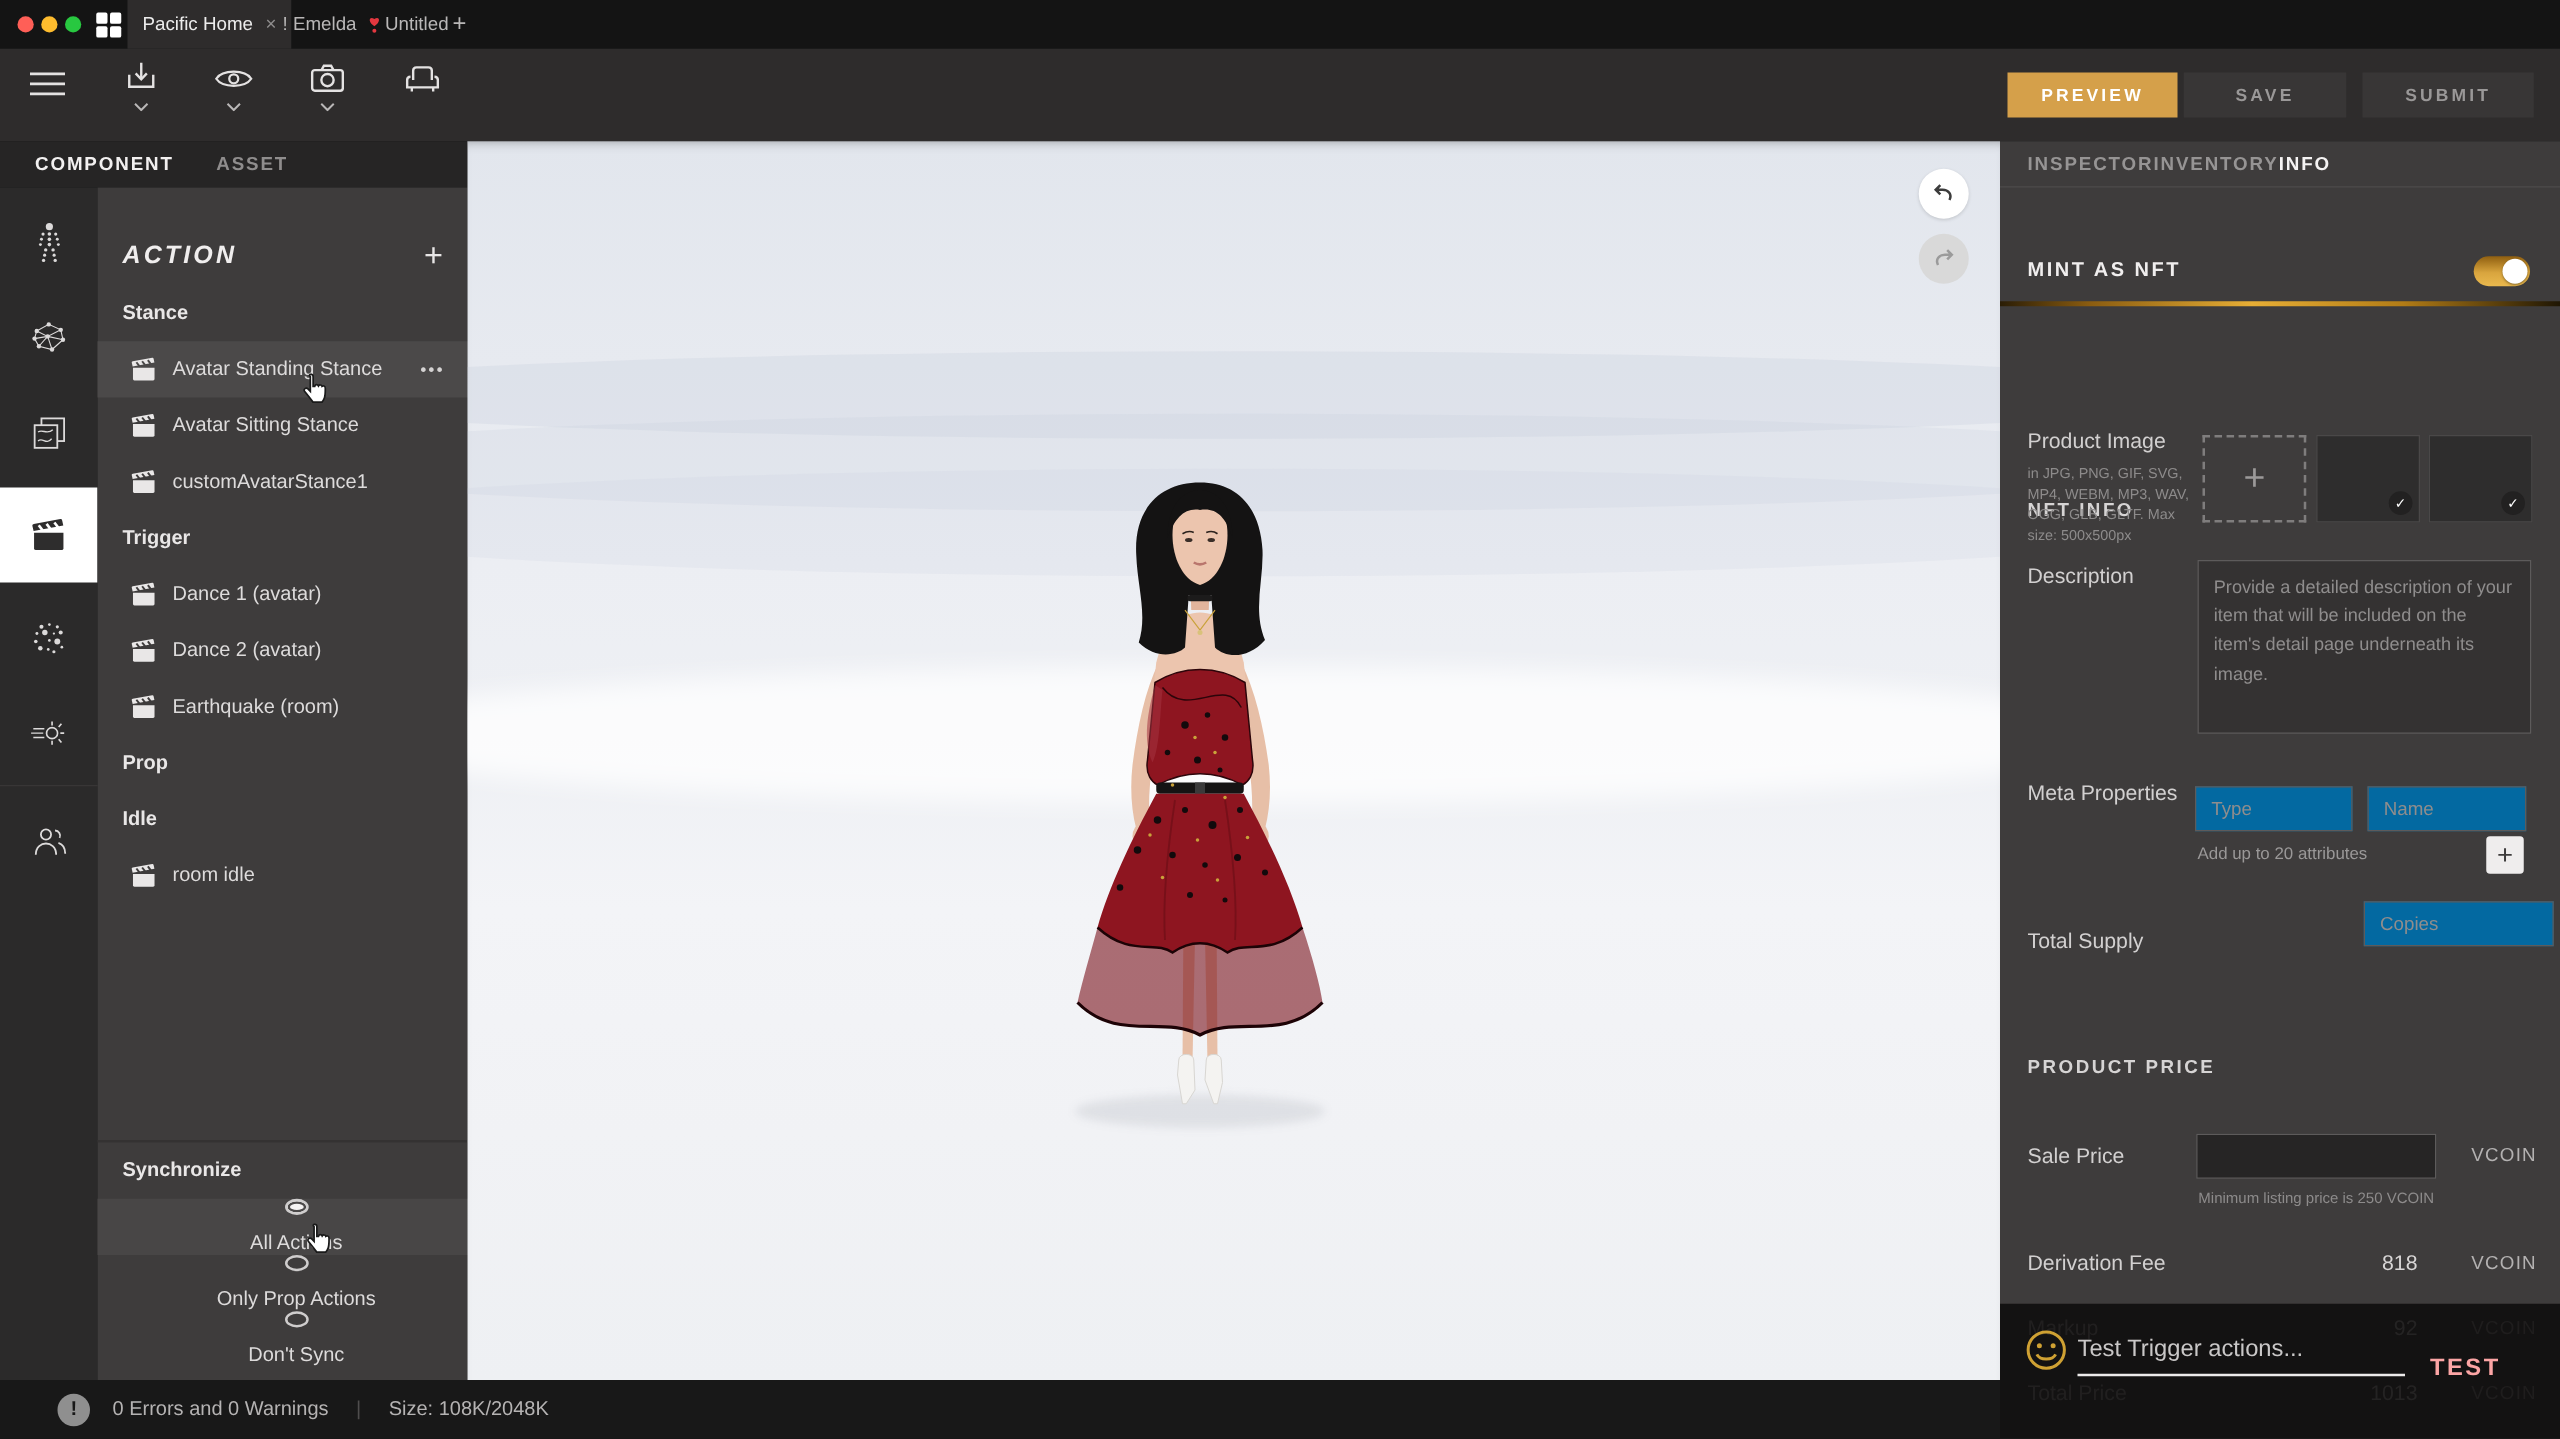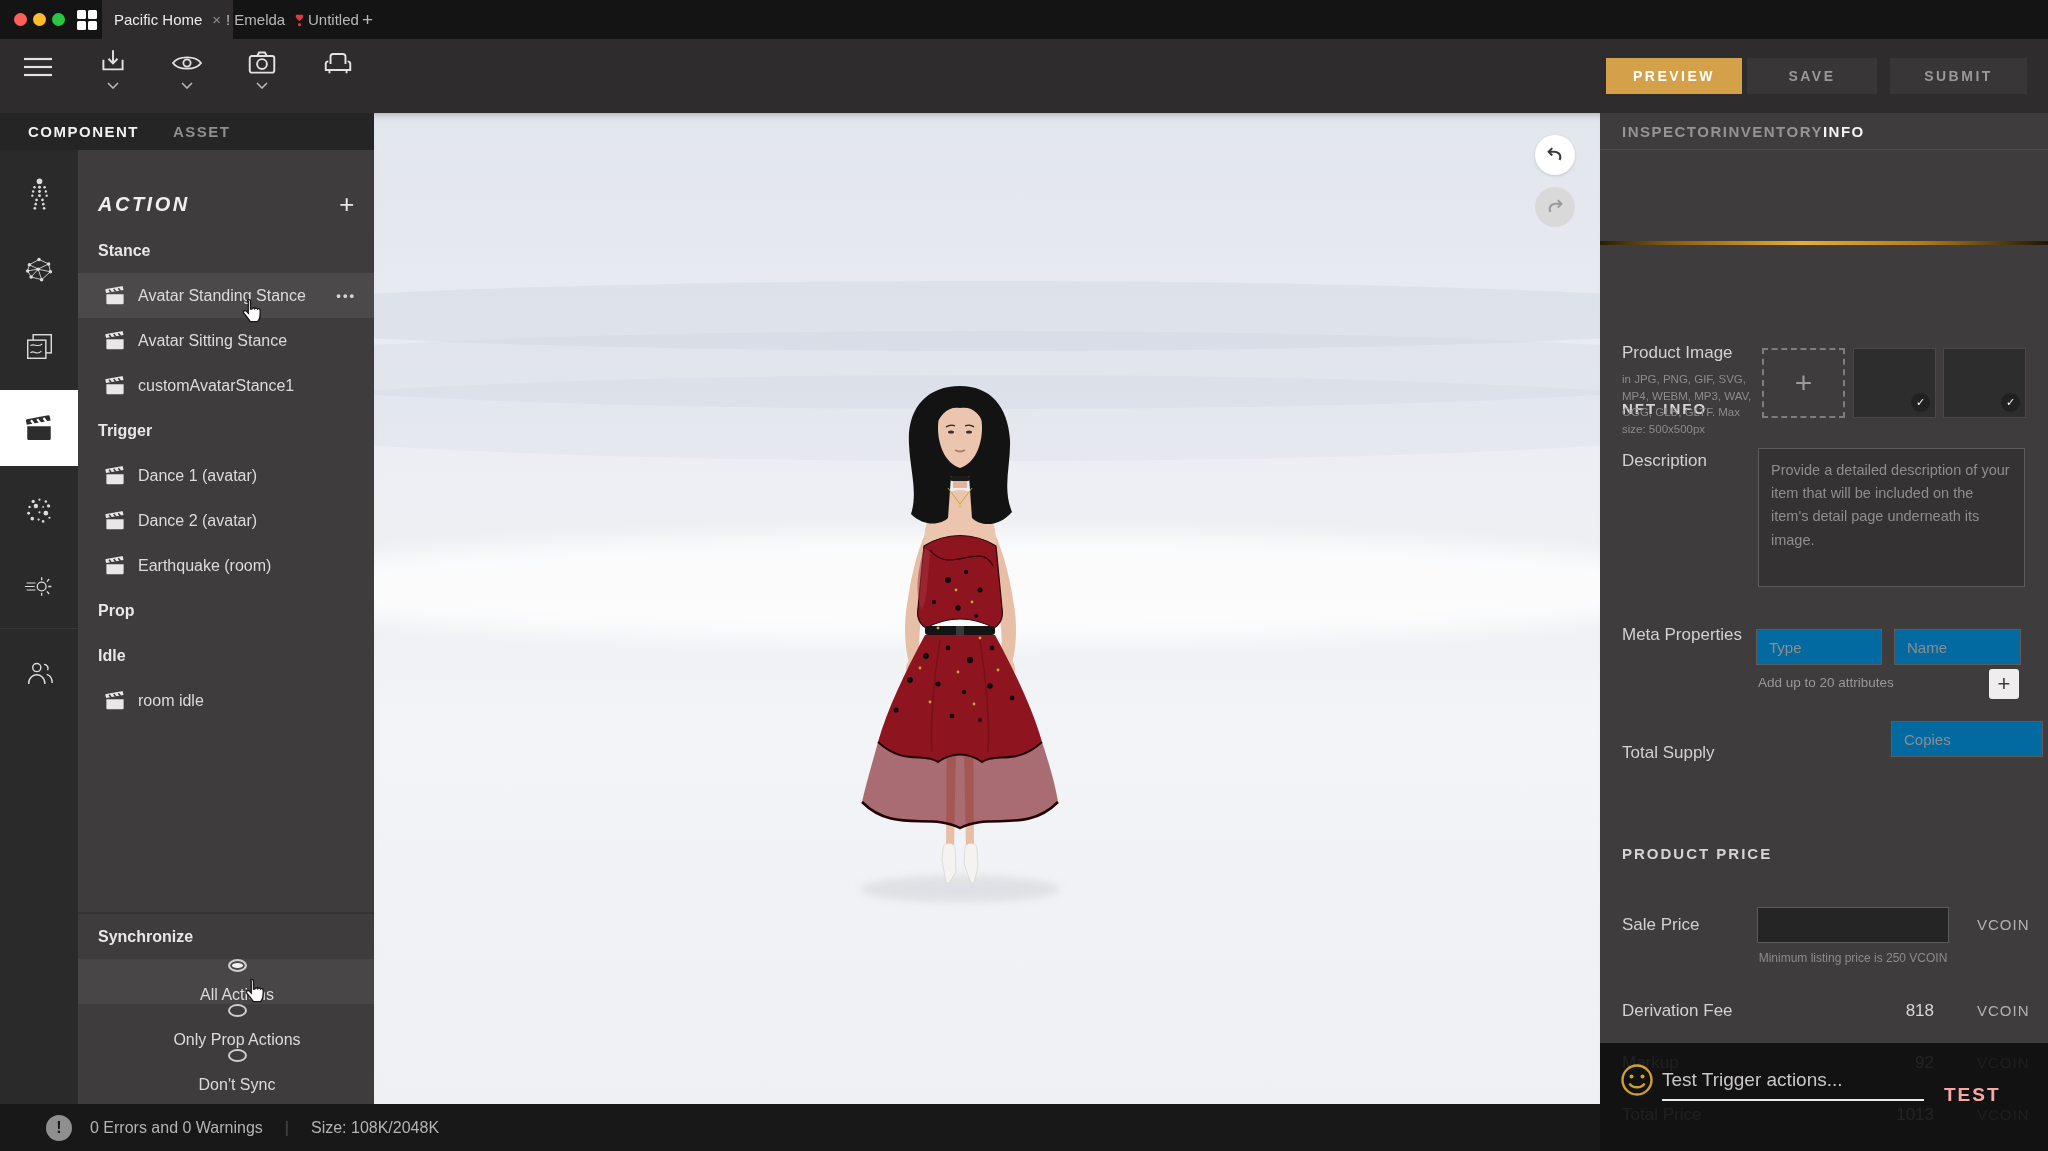--- a/index.html
+++ b/index.html
@@ -579,20 +579,26 @@
   </div>
 </div>
 
 <div id="right">
   <div id="right-tabs">
     <span class="rtab">INSPECTOR</span>
     <span class="rtab">INVENTORY</span>
     <span class="rtab active">INFO</span>
   </div>
 
+  <div id="mint-row">
+    <span id="mint-label">MINT AS NFT</span>
+    <div id="toggle">
+        <div class="knob"></div>
+      </div>
+  </div>
   <div id="gold-line"></div>
 
   <div class="r-heading" style="top:287px">NFT INFO</div>
 
   <div class="r-label" style="top:230px">Product Image</div>
   <div class="r-hint" style="top:258px">in JPG, PNG, GIF, SVG, MP4, WEBM, MP3, WAV, OGG, GLB, GLTF. Max size: 500x500px</div>
   <div class="upload-box" id="upload-plus">+</div>
   <div class="upload-box thumb" id="thumb-1">
     <span class="check-badge">✓</span>
     </div>

